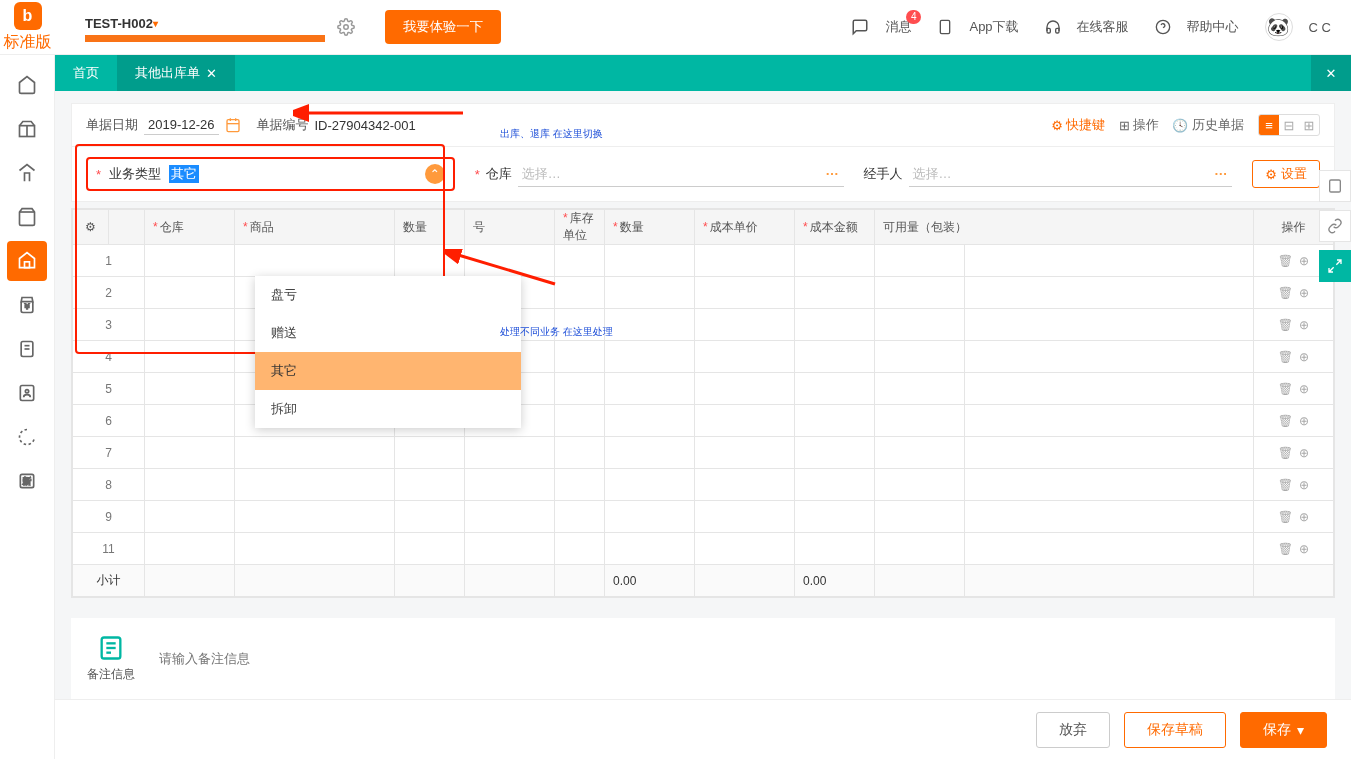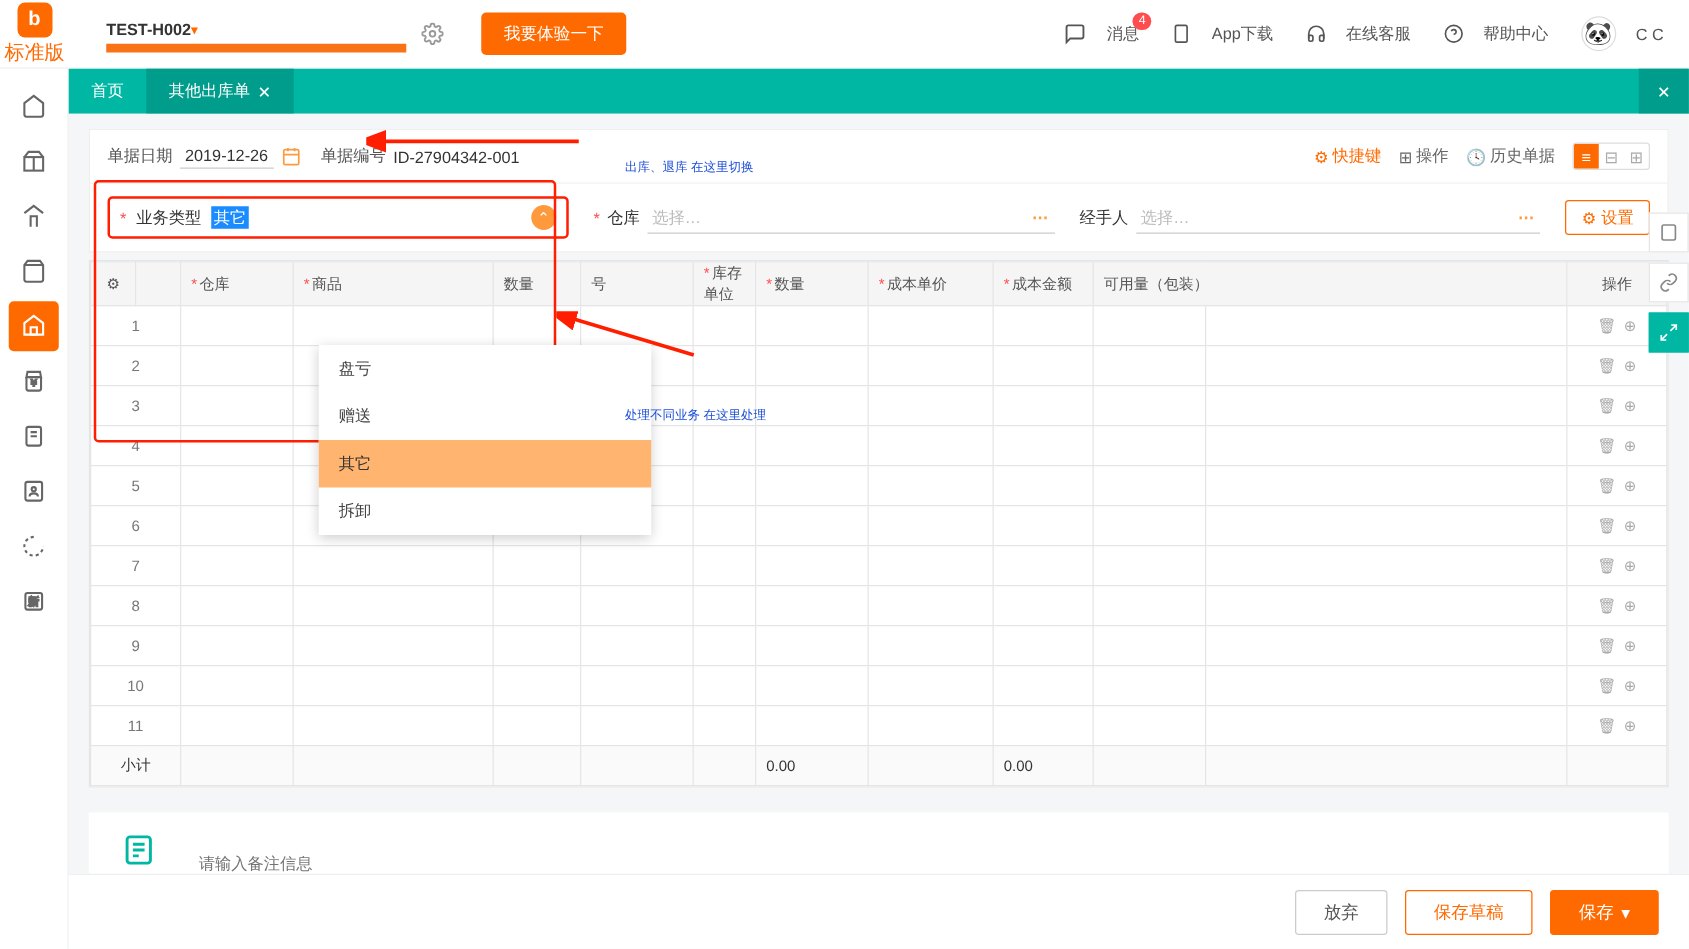--- a/index.html
+++ b/index.html
@@ -461,34 +461,20 @@
             <td></td>
             <td></td>
             <td></td>
             <td></td>
             <td></td>
             <td></td>
             <td></td>
   <td class="ops-col"><span class="op-ico">🗑</span><span class="op-ico">⊕</span></td>
           </tr>
           <tr>
-            <td class="rownum" colspan="2">10</td>
-            <td></td>
-            <td></td>
-            <td></td>
-            <td></td>
-            <td></td>
-            <td></td>
-            <td></td>
-            <td></td>
-            <td></td>
-            <td></td>
-  <td class="ops-col"><span class="op-ico">🗑</span><span class="op-ico">⊕</span></td>
-          </tr>
-          <tr>
             <td class="rownum" colspan="2">11</td>
             <td></td>
             <td></td>
             <td></td>
             <td></td>
             <td></td>
             <td></td>
             <td></td>
             <td></td>
             <td></td>

